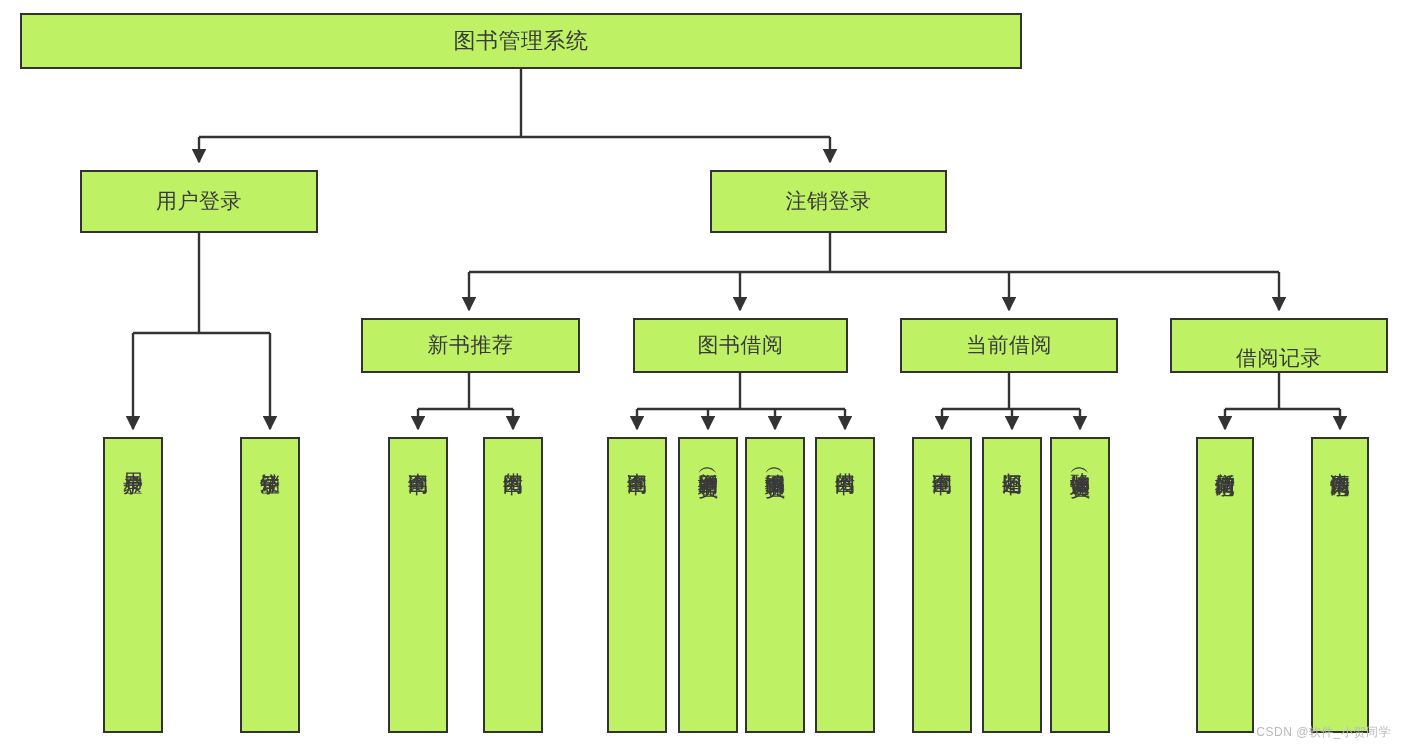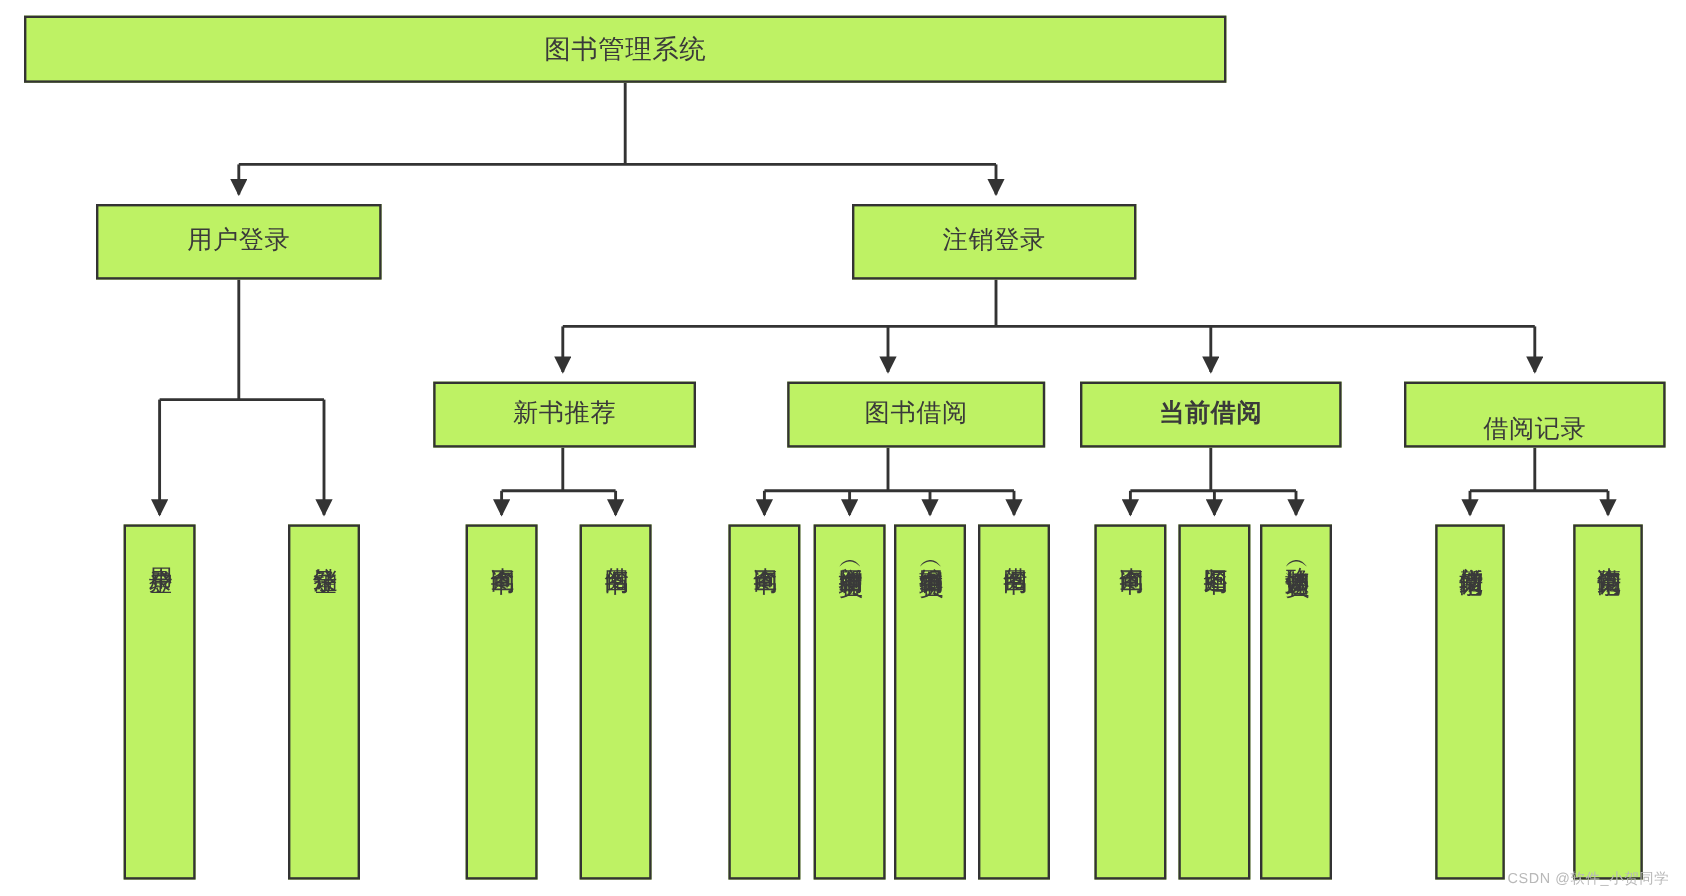--- a/index.html
+++ b/index.html
@@ -131,24 +131,24 @@
   <div class="node node-h" style="left: 80px; top: 170px; width: 238px; height: 63px;">
     <span class="node-label">用户登录</span>
   </div>
   <div class="node node-h" style="left: 710px; top: 170px; width: 237px; height: 63px;">
     <span class="node-label">注销登录</span>
   </div>
 
   <div class="node node-h" style="left: 361px; top: 318px; width: 219px; height: 55px;">
     <span class="node-label">新书推荐</span>
   </div>
-  <div class="node node-h" style="left: 633px; top: 318px; width: 215px; height: 55px; margin-left: 23px;">
+  <div class="node node-h" style="left: 633px; top: 318px; width: 215px; height: 55px;">
     <span class="node-label">图书借阅</span>
   </div>
-  <div class="node node-h" style="left: 900px; top: 318px; width: 218px; height: 55px; font-weight: bold;">
+  <div class="node node-h" style="left: 900px; top: 318px; width: 218px; height: 55px;">
     <span class="node-label">当前借阅</span>
   </div>
   <div class="node node-h" style="left: 1170px; top: 318px; width: 218px; height: 55px; align-items: flex-end;">
     <span class="node-label">借阅记录</span>
   </div>
 
   <div class="node node-v" style="left: 103px; top: 437px; width: 60px; height: 296px;">
     <span class="node-label">用户登录</span>
   </div>
   <div class="node node-v" style="left: 240px; top: 437px; width: 60px; height: 296px;">

